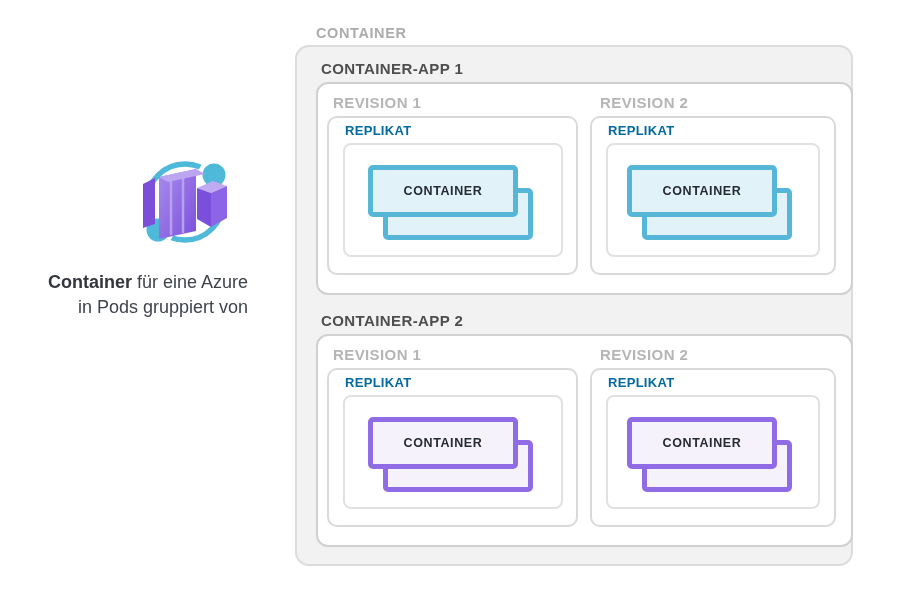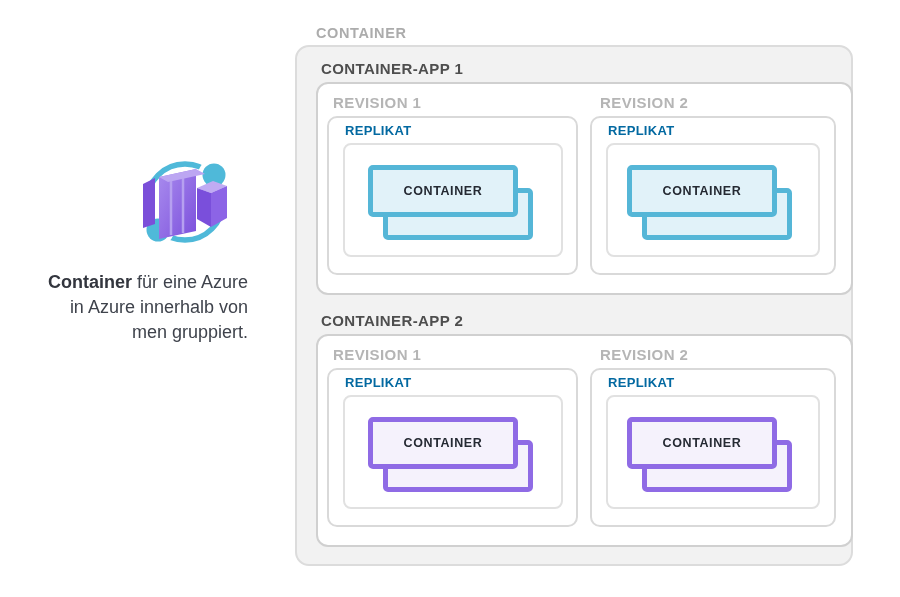--- a/index.html
+++ b/index.html
@@ -75,22 +75,21 @@
       <line x1="44" y1="23" x2="44" y2="83" stroke="#b6a0f0" stroke-width="2.5"></line>
       <polygon points="20,27 57,19 66,24 29,32" fill="#bca6f2"></polygon>
       <polygon points="58,38 74,31 88,36 72,43" fill="#c0abf3"></polygon>
       <polygon points="58,38 72,43 72,77 58,69" fill="#7a4fdb"></polygon>
       <polygon points="72,43 88,36 88,68 72,77" fill="#8c64e6"></polygon>
     </svg>
   </div>
 
   <div class="caption">
     <div><b>Container</b><span> für eine Azure</span></div>
-    <div>in Azure innerhalb von</div>
-    <div>men gruppiert.</div>
+    <div>in Pods gruppiert von</div>
   </div>
 
   <div class="env-label">CONTAINER</div>
   <div class="env-box"></div>
 
   <div class="app app-1" style="--accent: #55b6d7; --cfill: #e1f2f9;">
     <div class="app-label">CONTAINER-APP 1</div>
     <div class="app-box">
       <div class="rev-label rev-label--1">REVISION 1</div>
       <div class="rev-box rev-box--1">

